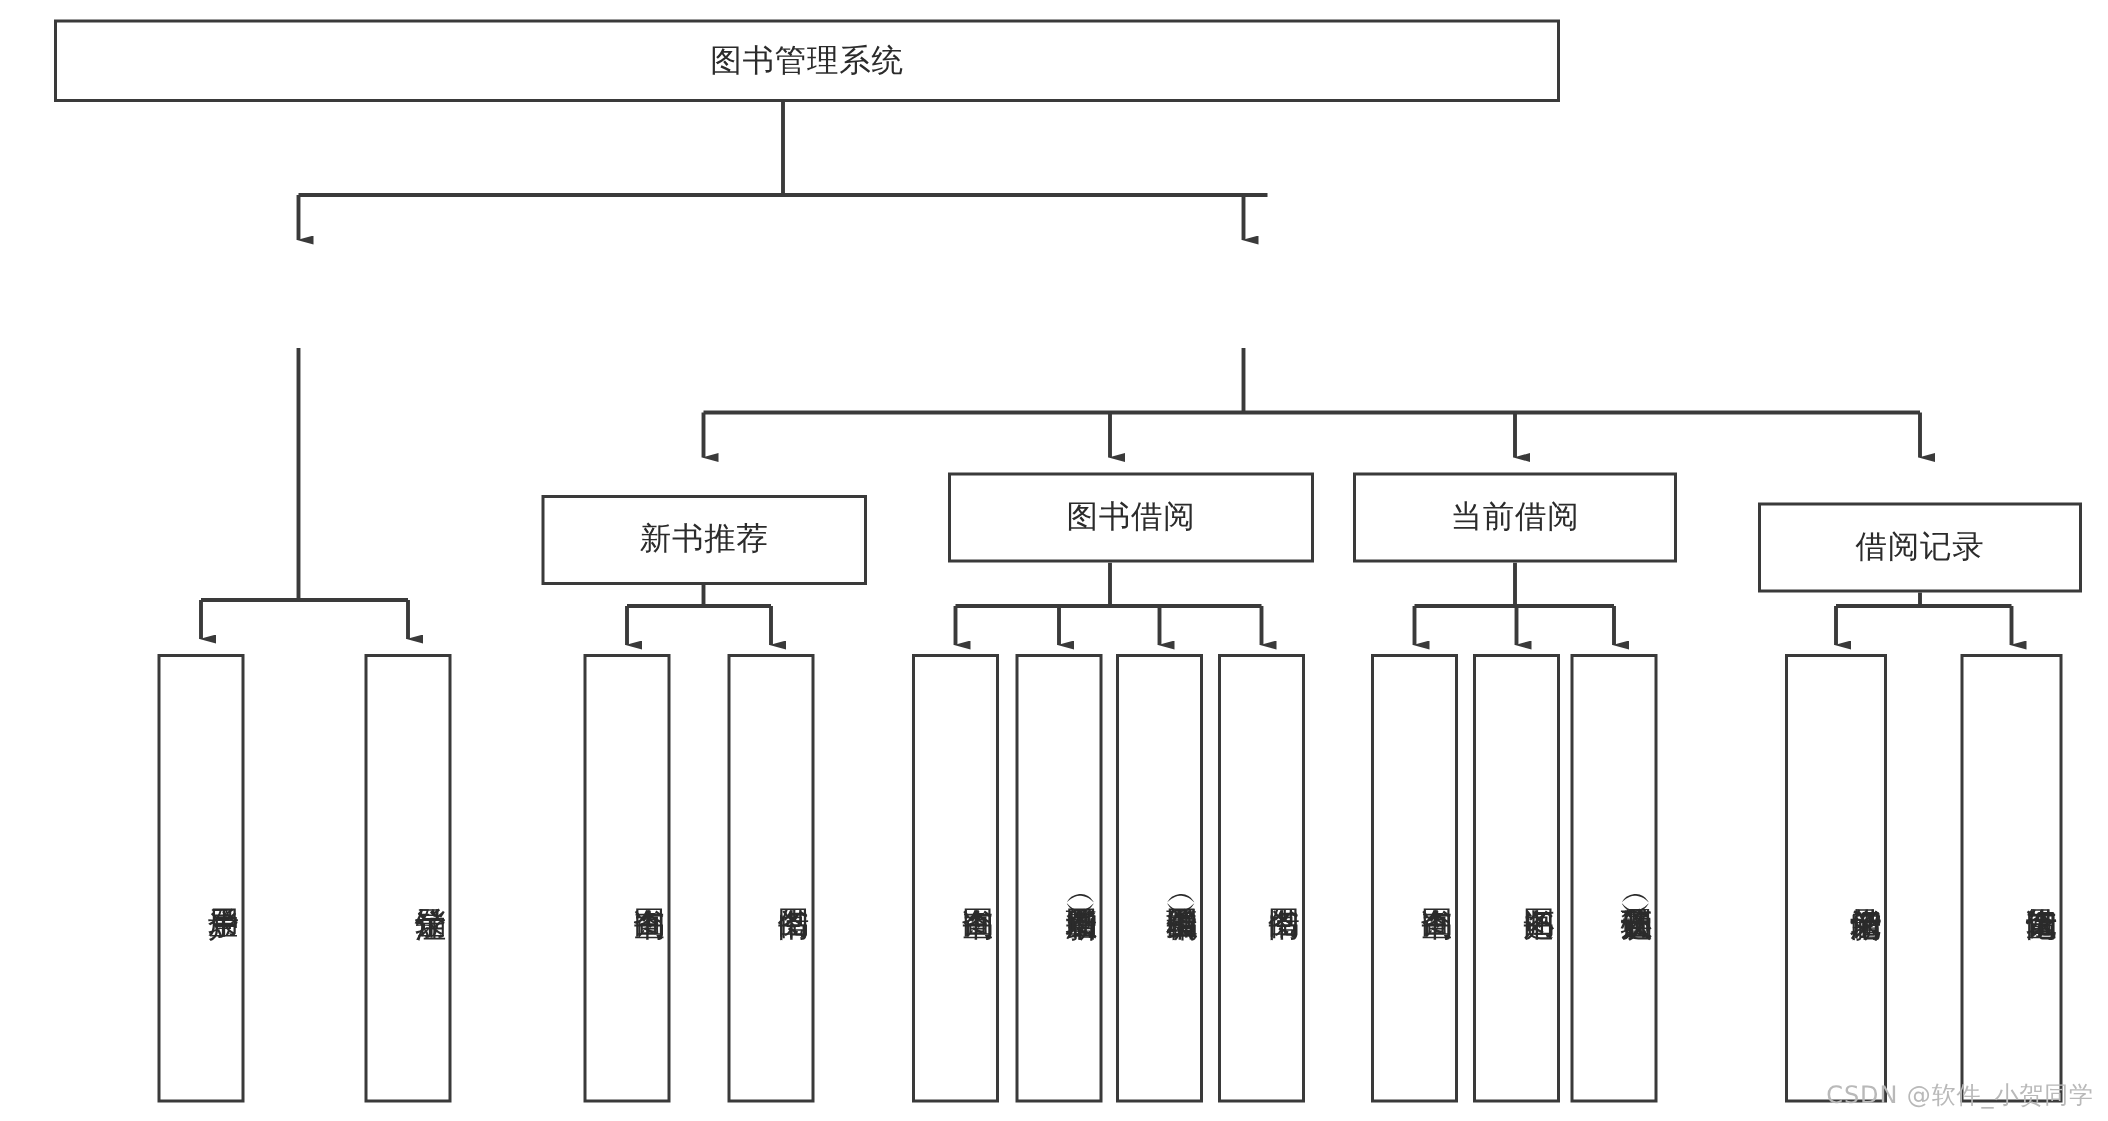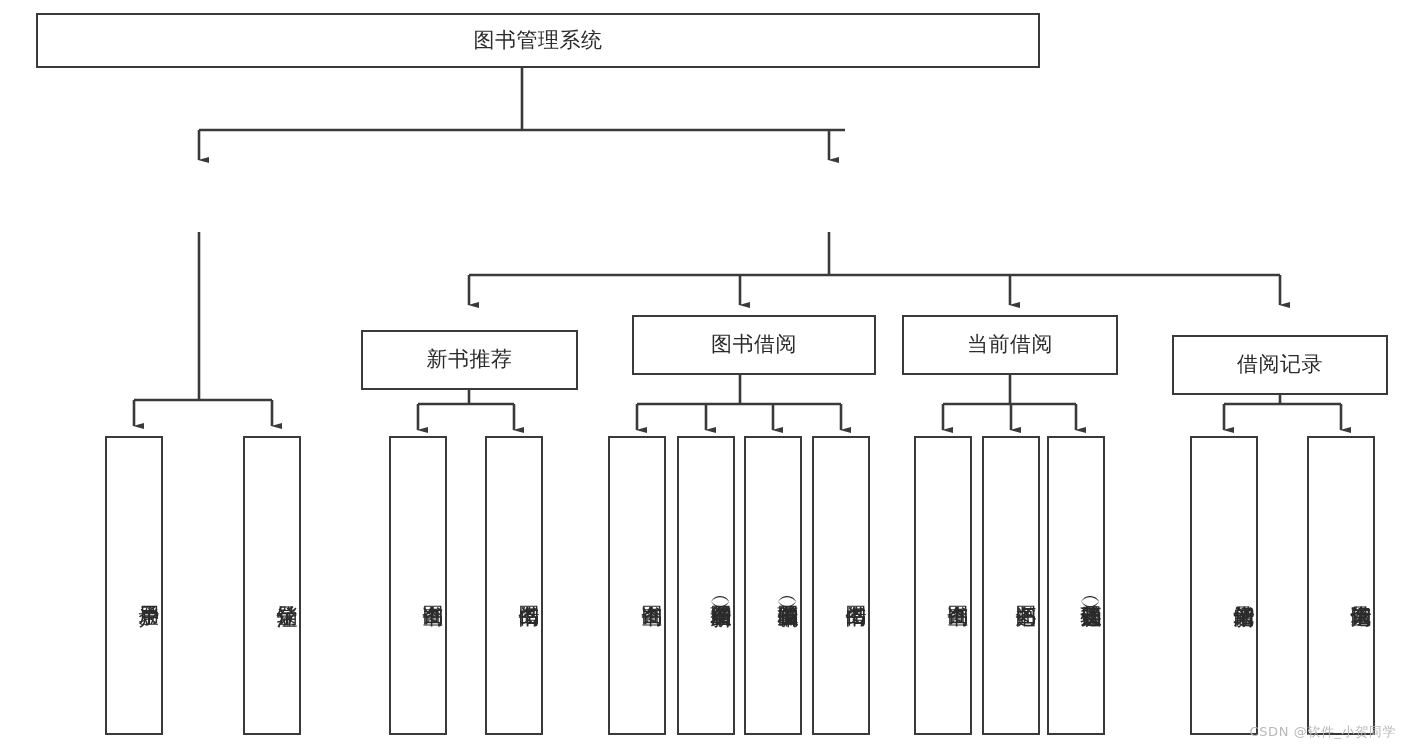--- a/index.html
+++ b/index.html
@@ -54,21 +54,21 @@
   }
   .node.vert > .vert-text {
     writing-mode: vertical-rl;
     text-orientation: upright;
     display: block;
   }
   #watermark {
     position: absolute;
     right: 9px;
     bottom: 6px;
-    font-size: 13px;
+    font-size: 16px;
     color: #b9b9b9;
     letter-spacing: 0.6px;
     white-space: nowrap;
     user-select: none;
   }
 </style>
 </head>
 <body>
 
 <div id="diagram-root">

